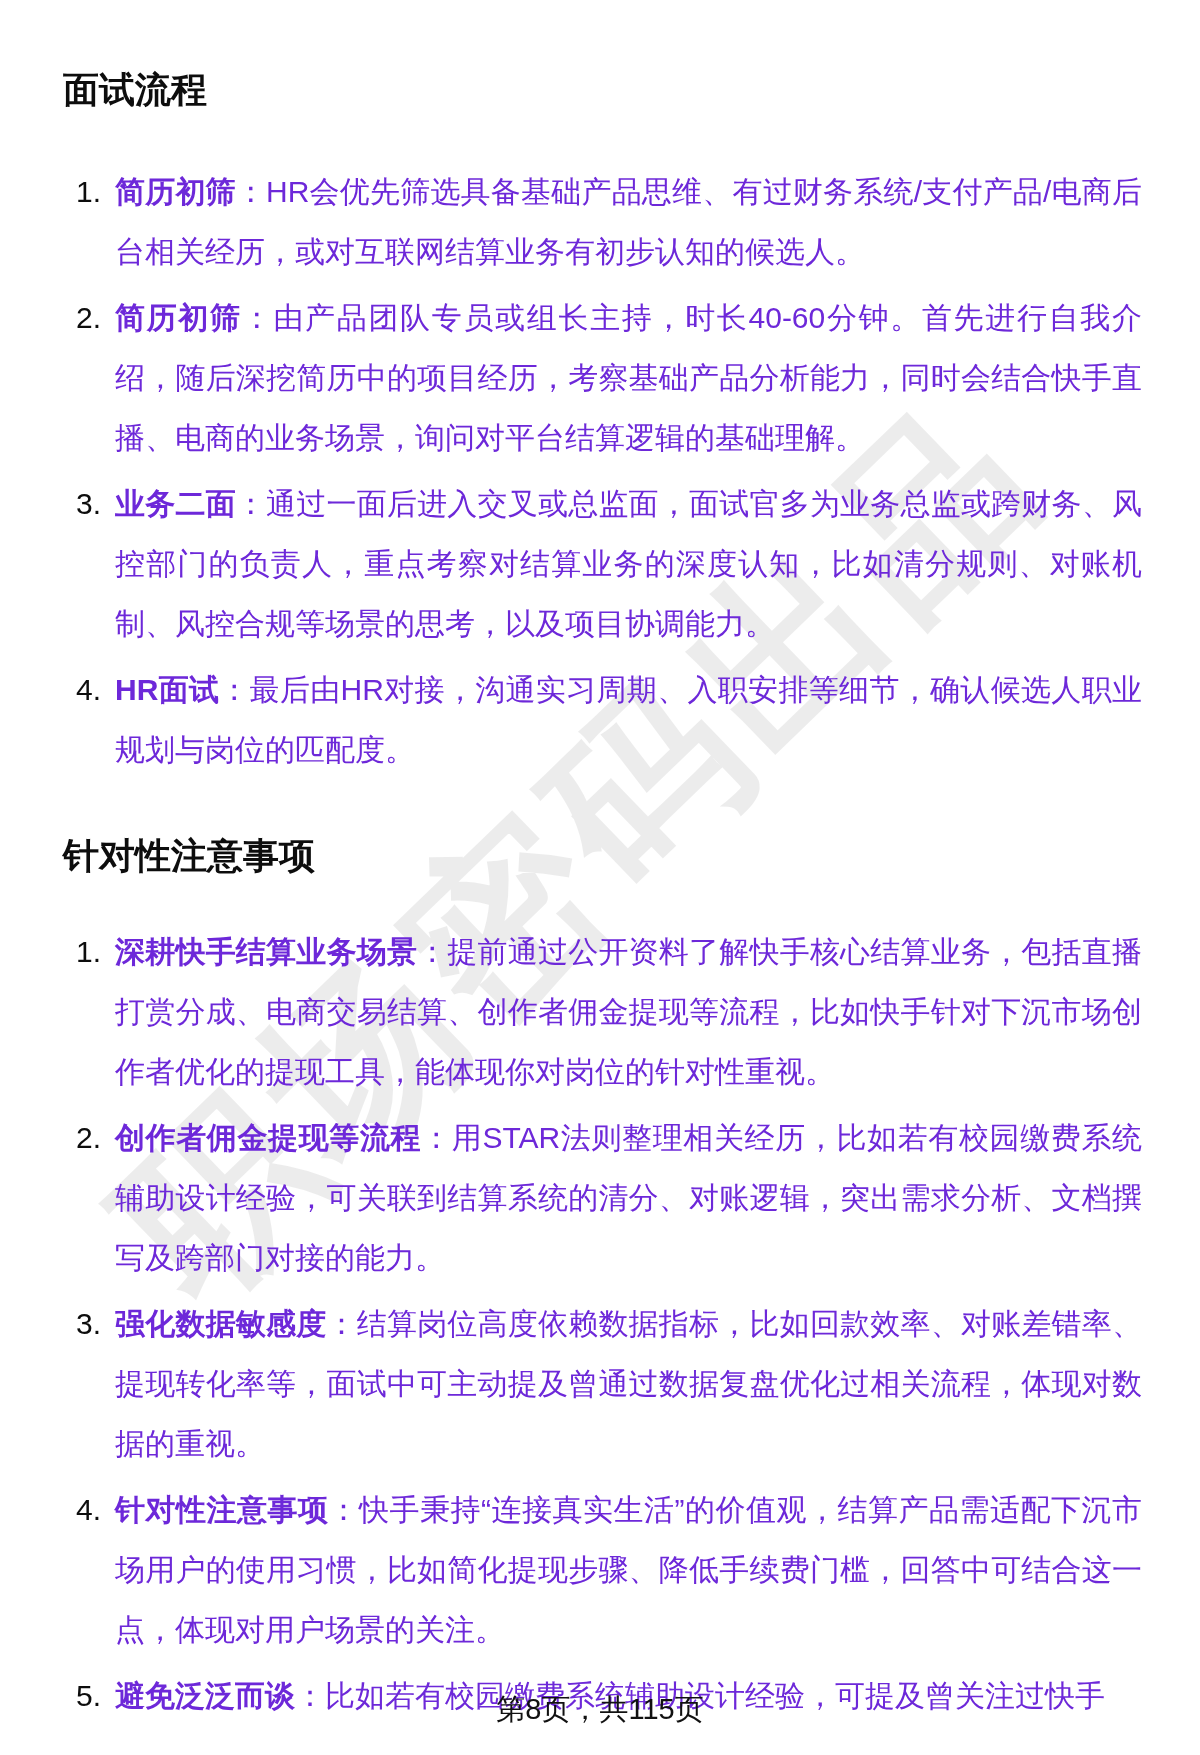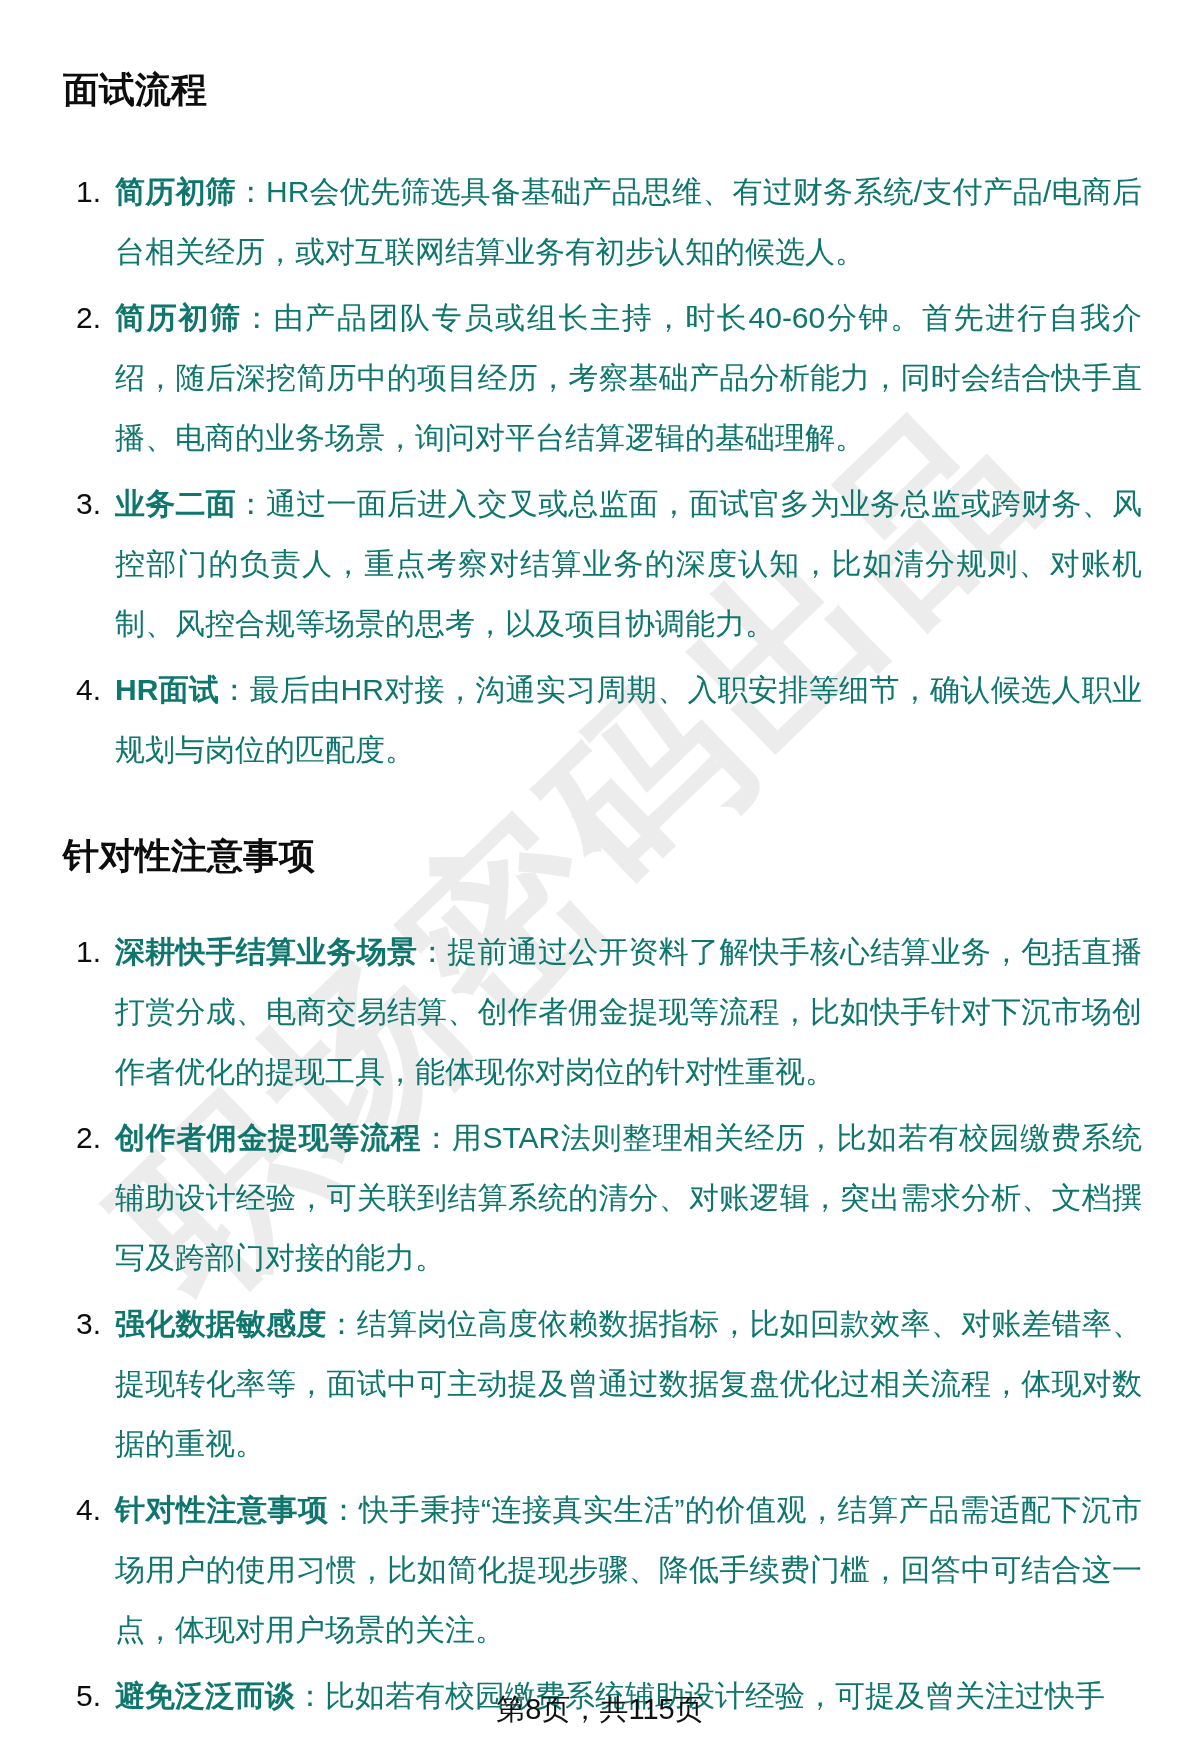--- a/index.html
+++ b/index.html
@@ -55,21 +55,21 @@
     font-size: 30px;
     line-height: 60px;
     margin-right: 14px;
     color: #0d0d0d;
   }
   .oitem-body {
     flex: 1 1 auto;
     font-size: 30px;
     line-height: 60px;
     text-align: justify;
-    color: #0f766e;
+    color: #6d28d9;
   }
   .oitem-label { font-weight: 700; }
   .page-footer {
     position: absolute;
     z-index: 1;
     left: 0;
     right: 0;
     bottom: 25px;
     text-align: center;
     font-size: 29px;

